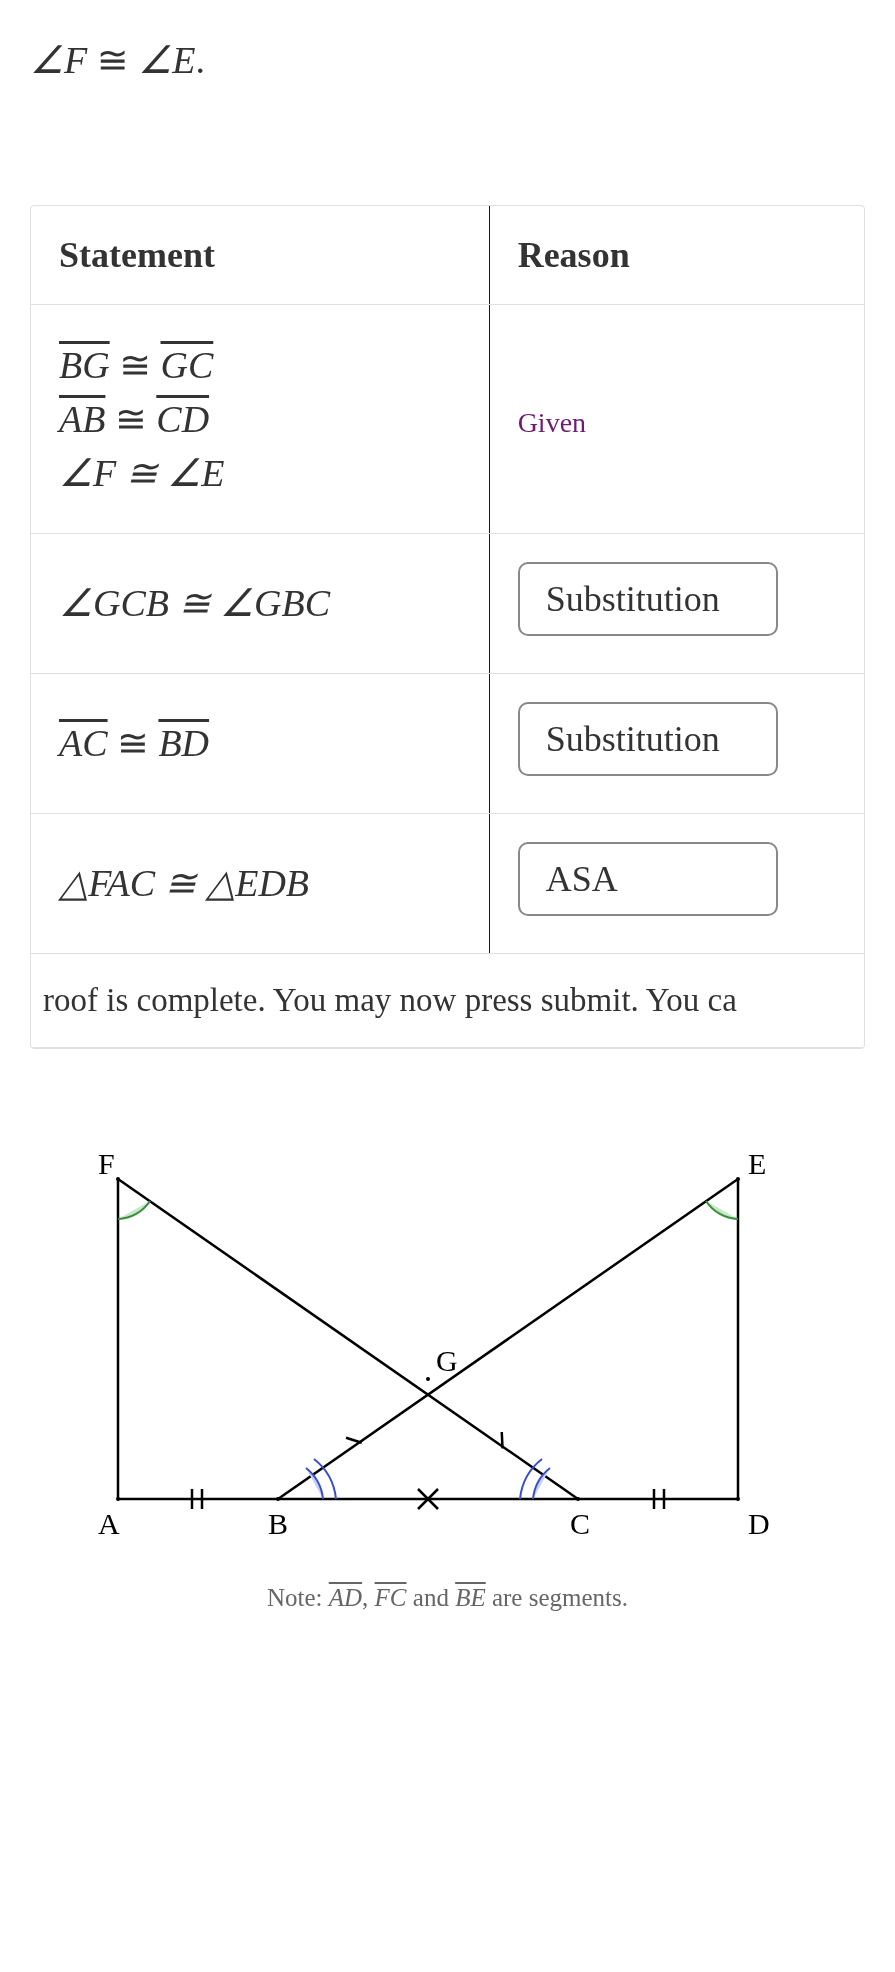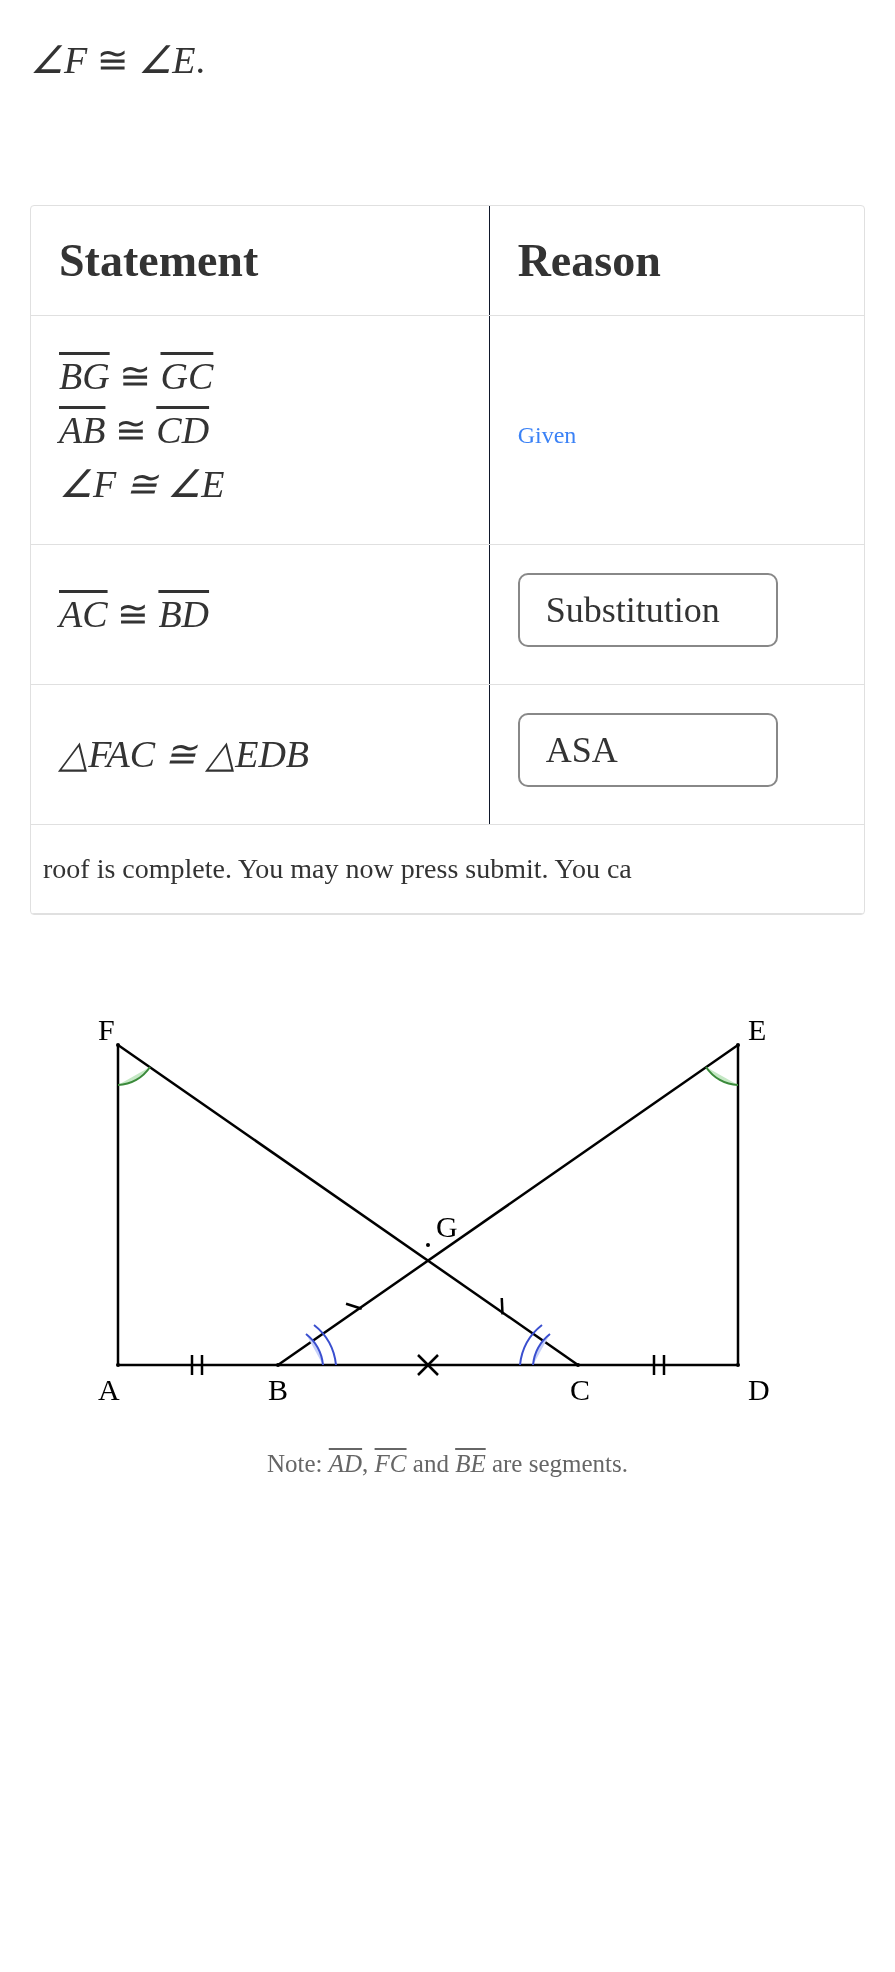--- a/index.html
+++ b/index.html
@@ -25,42 +25,42 @@
   table { width: 100%; border-collapse: collapse; }
   th, td {
     padding: 28px 28px;
     border-bottom: 1px solid #e0e0e0;
     text-align: left;
     vertical-align: middle;
   }
   th {
     font-weight: bold;
     font-family: Georgia, serif;
-    font-size: 46px;
+    font-size: 36px;
   }
   .stmt-col { width: 55%; }
   .reason-col { border-left: 1px solid #0f172a; width: 45%; }
   .stmt-line { margin: 10px 0; font-family: Georgia, serif; }
-  .reason-text { font-family: Georgia, serif; font-size: 24px; color: #3b82f6; }
+  .reason-text { font-family: Georgia, serif; font-size: 28px; color: #701a75; }
   .reason-box {
     border: 2px solid #888;
     border-radius: 10px;
     padding: 14px 26px;
     font-family: Georgia, serif;
     font-size: 36px;
     display: inline-block;
     min-width: 260px;
     color: #333;
     background: #fff;
     white-space: nowrap;
     overflow: hidden;
   }
   .msg-row td {
     font-family: Georgia, serif;
-    font-size: 28px;
+    font-size: 33px;
     color: #333;
     padding: 28px 12px;
     white-space: nowrap;
     overflow: hidden;
   }
 
   .figure {
     margin-top: 90px;
     text-align: center;
   }
@@ -103,20 +103,30 @@
       </div>
       <div class="stmt-line it">
         ∠<span>F</span> ≅ ∠<span>E</span>
       </div>
     </td>
     <td class="reason-col">
       <span class="reason-text">Given</span>
     </td>
   </tr>
 
+  <tr>
+    <td class="stmt-col">
+      <div class="stmt-line it">
+        ∠<span>GCB</span> ≅ ∠<span>GBC</span>
+      </div>
+    </td>
+    <td class="reason-col">
+      <div class="reason-box">Substitution</div>
+    </td>
+  </tr>
 
 
   <tr>
     <td class="stmt-col">
       <div class="stmt-line">
         <span class="ov">AC</span> ≅ <span class="ov">BD</span>
       </div>
     </td>
     <td class="reason-col">
       <div class="reason-box">Substitution</div>

